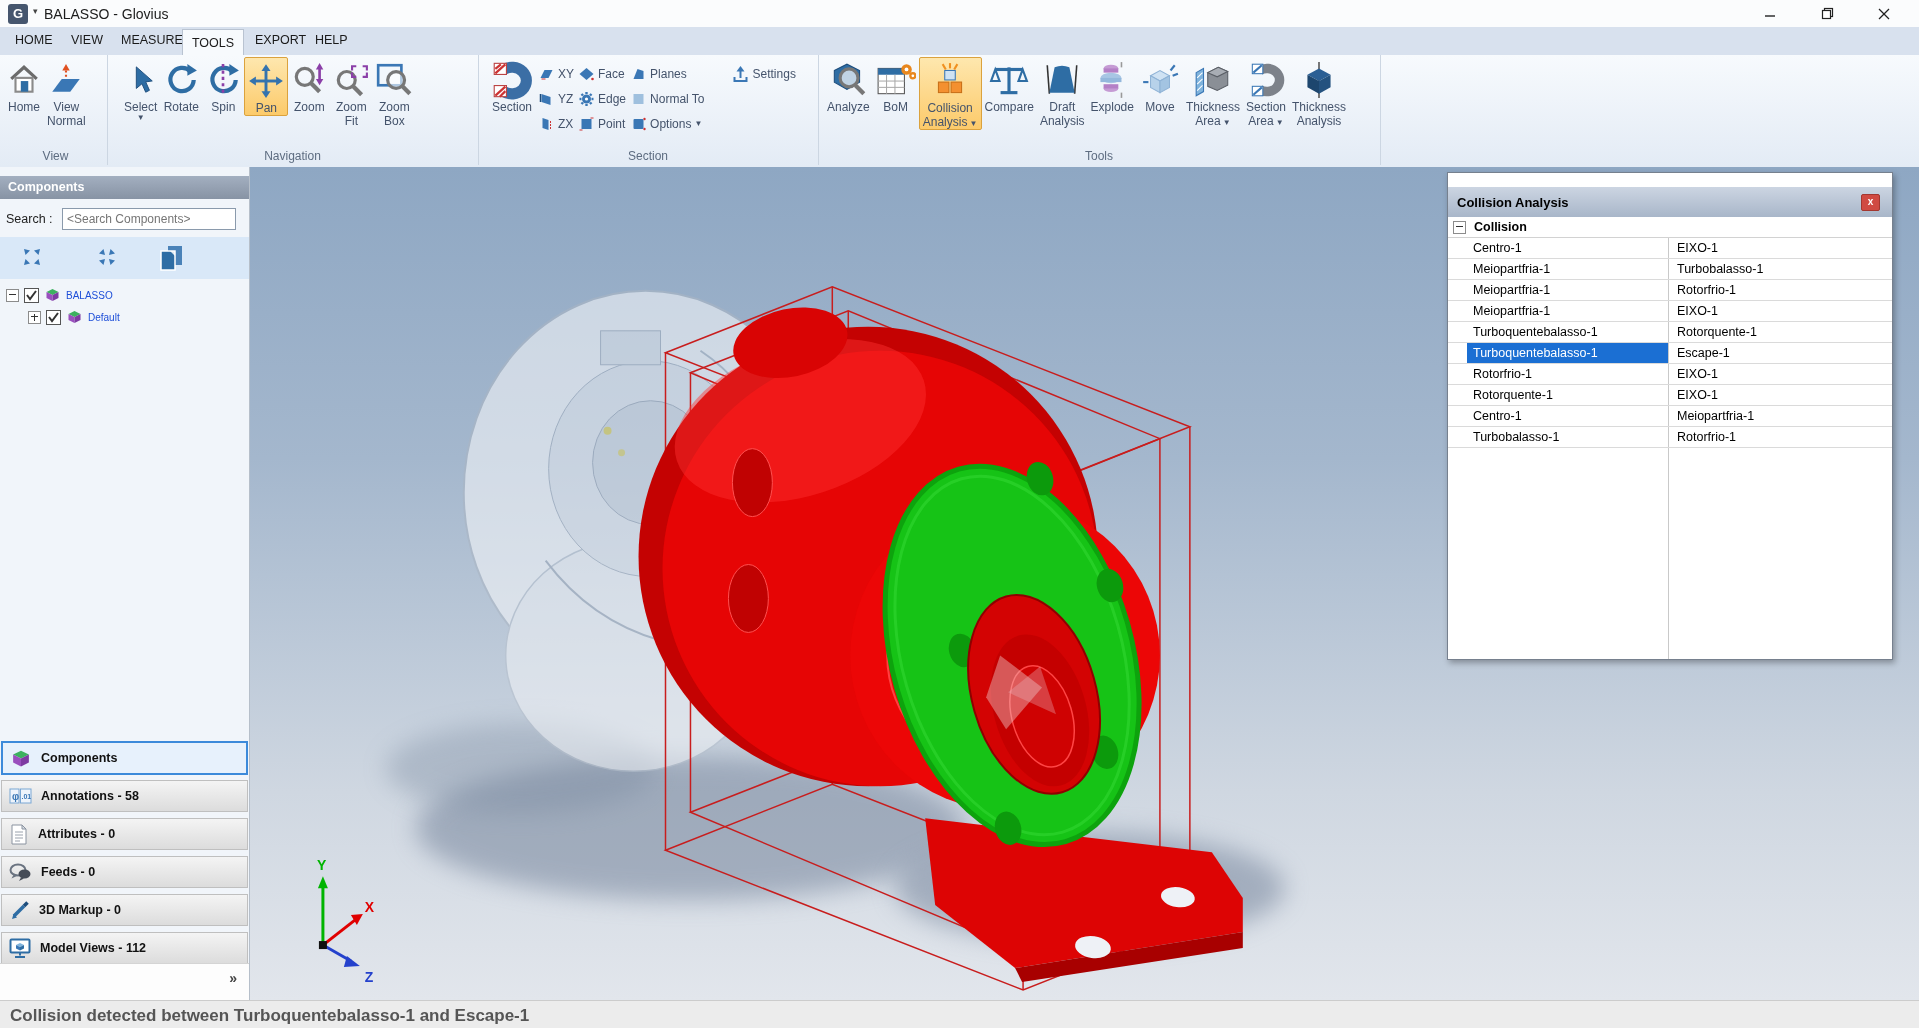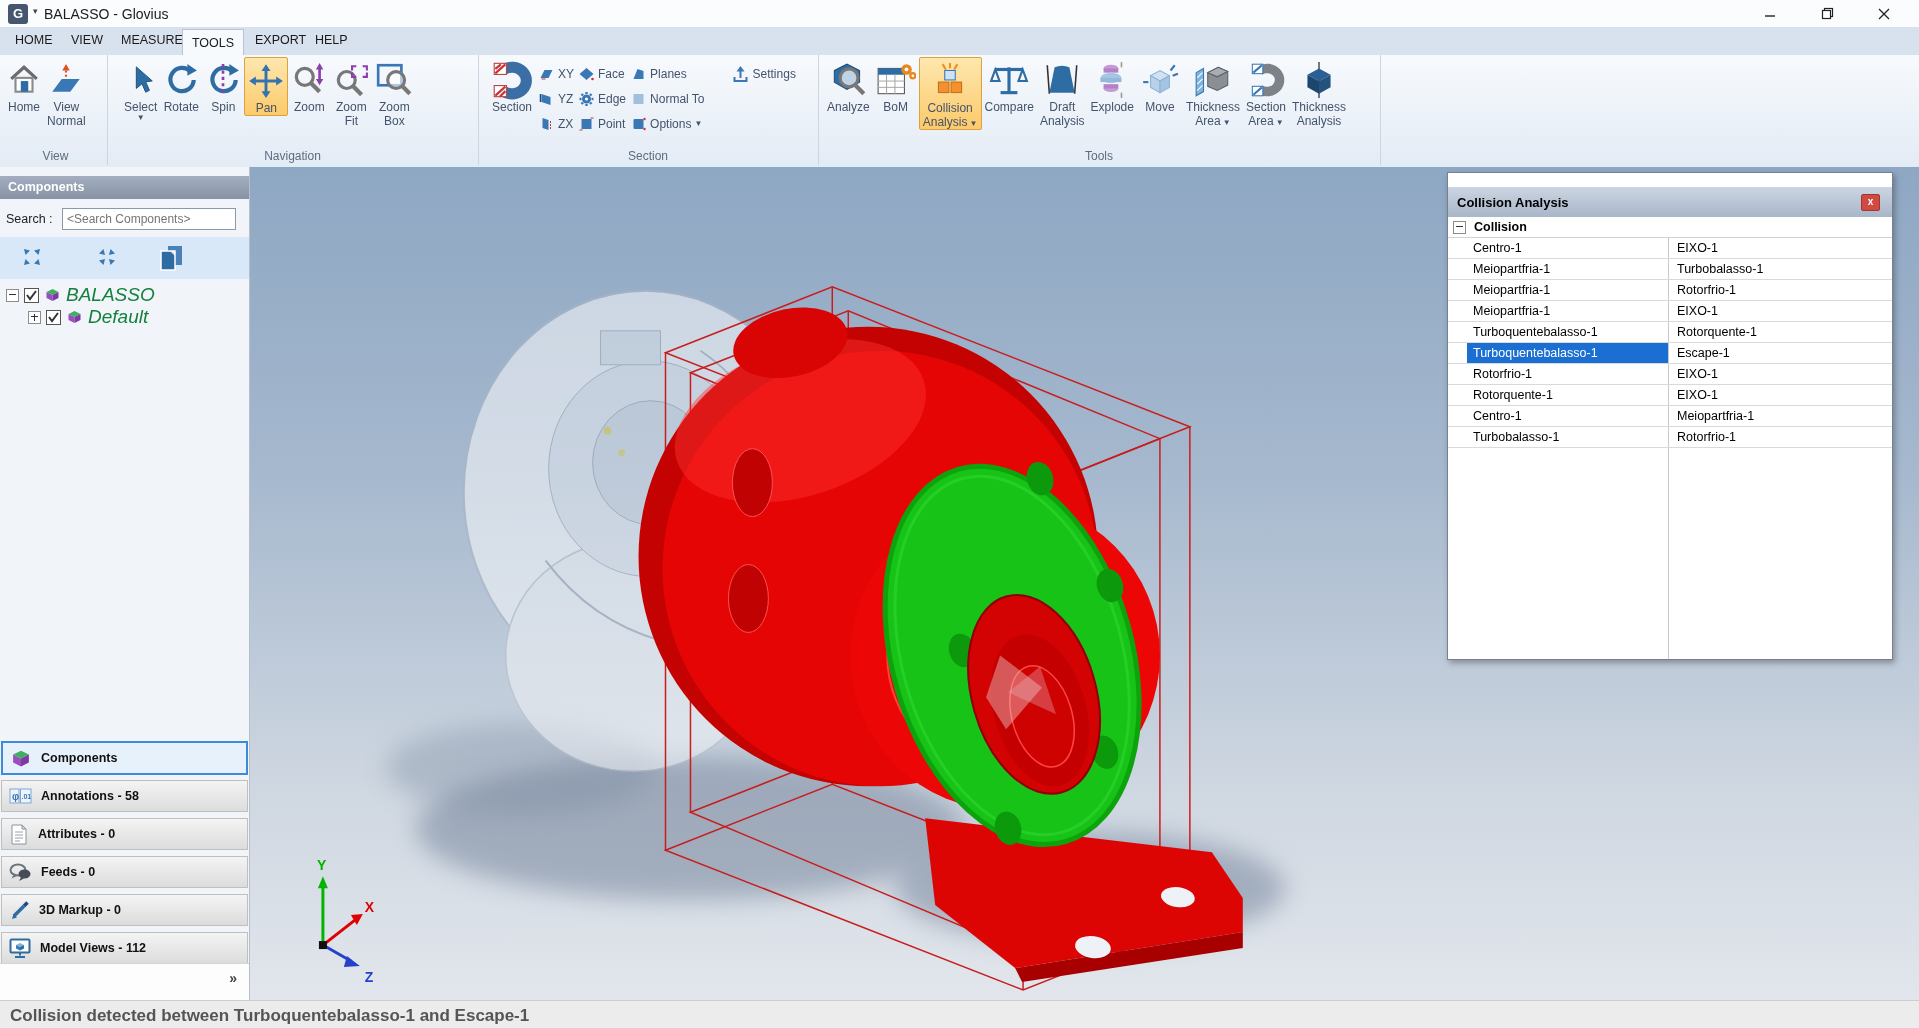--- a/index.html
+++ b/index.html
@@ -44,21 +44,21 @@
     background:linear-gradient(#a3afc0,#8想893a4);background:linear-gradient(#a3afc0,#8793a4);
     color:#fff;font-weight:bold;font-size:12.5px;line-height:23px;padding-left:8px;box-sizing:border-box;}
   .sb-searchrow{position:absolute;left:0;top:38px;width:249px;height:30px;padding-left:36px;}
   .sb-search-label{position:absolute;left:6px;top:7px;font-size:12.5px;color:#222;}
   .sb-search{position:absolute;left:62px;top:3px;width:164px;height:20px;border:1px solid #8a9aac;
     font-size:12px;padding:0 4px;font-family:"Liberation Sans",sans-serif;color:#3b82f6;background:#fff;}
   .sb-tools{position:absolute;left:0;top:70px;width:249px;height:42px;background:#d9e8f8;}
   .sb-tools .ticon{position:absolute;top:8px;}
   .tree{position:absolute;left:0;top:114px;width:249px;height:460px;}
   .trow{position:absolute;display:flex;align-items:center;gap:5px;height:20px;}
-  .tlabel{font-size:19px;color:#15803d;font-style:italic;}
+  .tlabel{font-size:10px;color:#1d4ed8;}
   .expbox{width:11px;height:11px;border:1px solid #8c8c8c;background:#fff;position:relative;}
   .expbox::before{content:"";position:absolute;left:2px;top:4.5px;width:7px;height:1px;background:#333;}
   .expbox.plus::after{content:"";position:absolute;left:4.5px;top:2px;width:1px;height:7px;background:#333;}
   .stabs{position:absolute;left:0;top:574px;width:249px;}
   .stab{height:30px;margin:0 1px 6px 1px;background:linear-gradient(#f4f4f4,#dcdcdc);
     border:1px solid #bfbfbf;display:flex;align-items:center;padding-left:7px;gap:9px;
     font-weight:bold;font-size:12.5px;color:#111;}
   .stab.sel{background:#e7f1fc;border:2px solid #3c8ada;margin-bottom:5px;}
   .sb-more{position:absolute;left:0;top:796px;width:249px;height:36px;background:#fdfdfd;
     border-top:1px solid #d4d4d4;}

